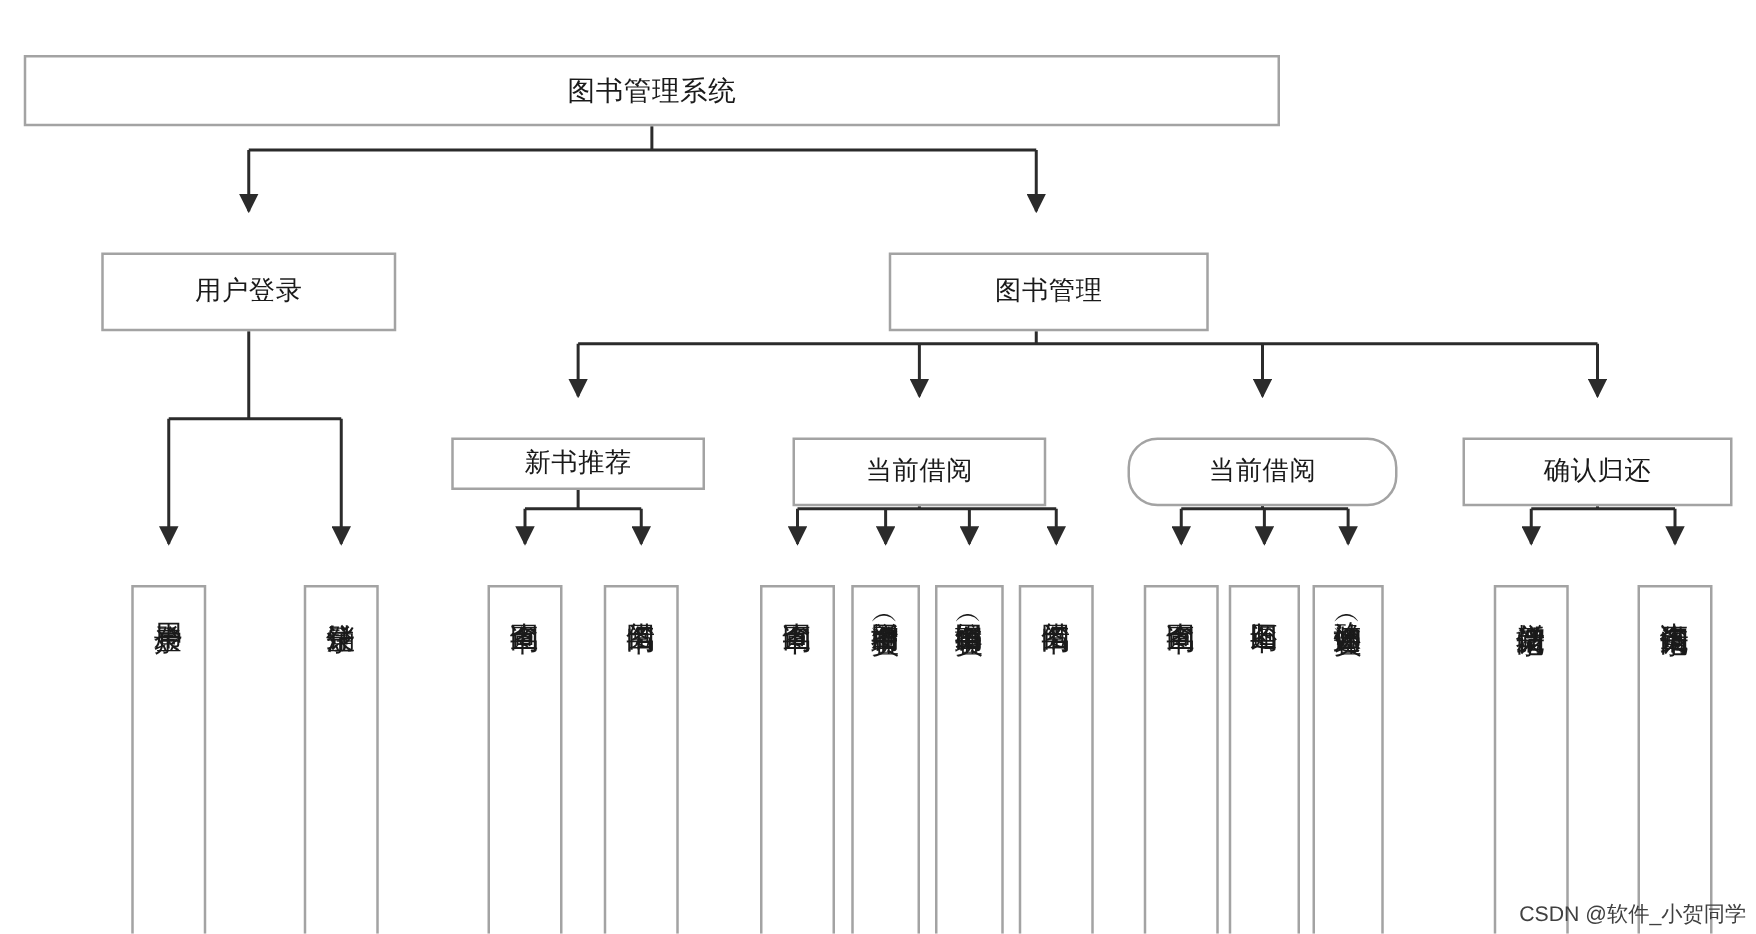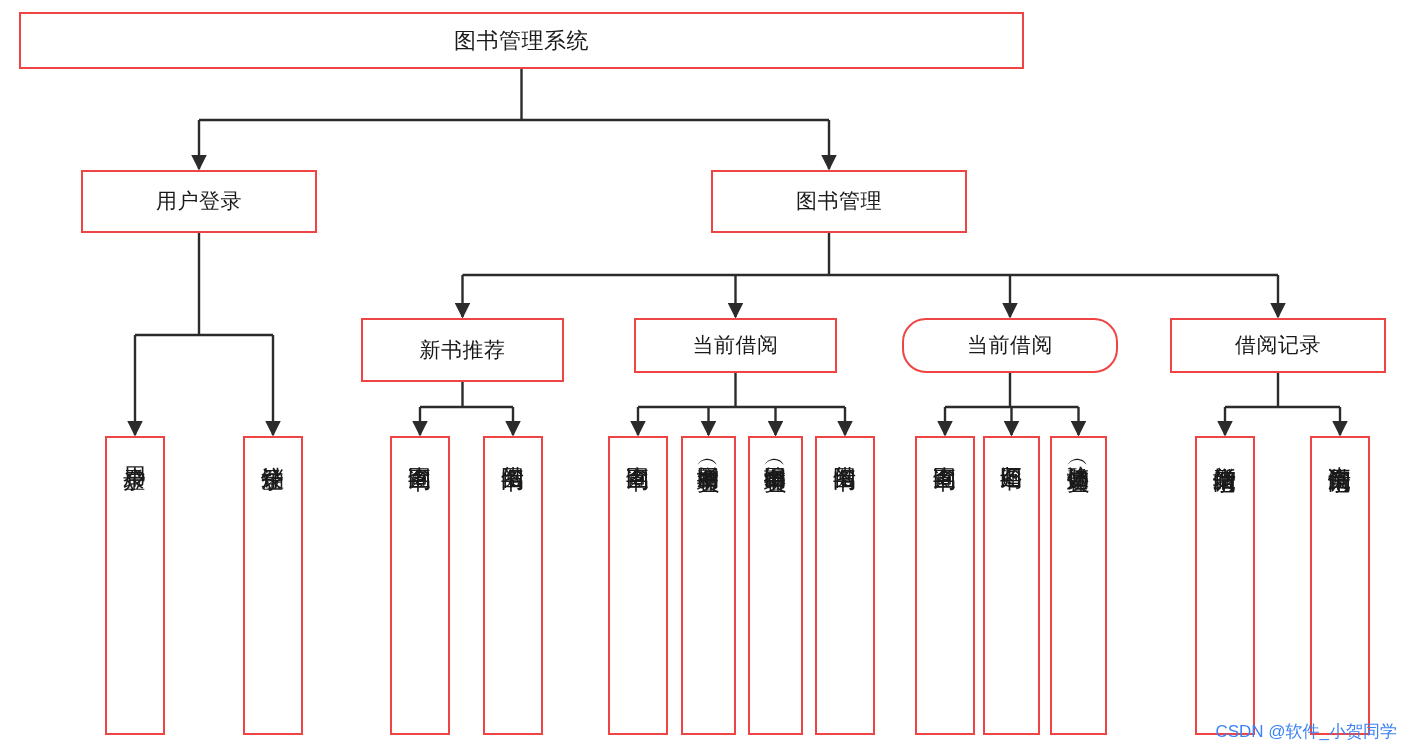--- a/index.html
+++ b/index.html
@@ -22,26 +22,27 @@
     left: 0;
     top: 0;
     width: 1405px;
     height: 747px;
     pointer-events: none;
   }
   .node {
     position: absolute;
     box-sizing: border-box;
     background: #ffffff;
-    border: 2px solid #ef4444;
+    border: 2px solid #a3a3a3;
     display: flex;
     align-items: center;
     justify-content: center;
     color: #1a1a1a;
     z-index: 2;
+    margin-top: 32px;
   }
   .node .lbl {
     display: block;
     text-align: center;
     line-height: 1.15;
     white-space: nowrap;
   }
   .node.horiz .lbl {
     font-size: 21px;
     letter-spacing: 0.5px;
@@ -63,21 +64,21 @@
     white-space: nowrap;
   }
   .node.vert.small .lbl {
     font-size: 22px;
   }
   #watermark {
     position: absolute;
     right: 8px;
     bottom: 4px;
     font-size: 17px;
-    color: #3b82f6;
+    color: #404040;
     z-index: 5;
     white-space: nowrap;
     font-family: "Liberation Sans", "DejaVu Sans", sans-serif;
   }
 </style>
 </head>
 <body>
 
 <div id="canvas">
   <svg id="edges" viewBox="0 0 1405 747" width="1405" height="747">
@@ -126,31 +127,31 @@
   <div id="node-layer">
       <div class="node horiz root" style="left: 19px; top: 12px; width: 1005px; height: 57px;">
         <span class="lbl">图书管理系统</span>
       </div>
       <div class="node horiz" style="left: 81px; top: 170px; width: 236px; height: 63px;">
         <span class="lbl">用户登录</span>
       </div>
       <div class="node horiz" style="left: 711px; top: 170px; width: 256px; height: 63px;">
         <span class="lbl">图书管理</span>
       </div>
-      <div class="node horiz" style="left: 361px; top: 318px; width: 203px; height: 64px;">
+      <div class="node horiz" style="left: 361px; top: 318px; width: 203px; height: 42px;">
         <span class="lbl">新书推荐</span>
       </div>
       <div class="node horiz" style="left: 634px; top: 318px; width: 203px; height: 55px;">
         <span class="lbl">当前借阅</span>
       </div>
       <div class="node horiz" style="left: 902px; top: 318px; width: 216px; height: 55px; border-radius: 24px;">
         <span class="lbl">当前借阅</span>
       </div>
       <div class="node horiz" style="left: 1170px; top: 318px; width: 216px; height: 55px;">
-        <span class="lbl">借阅记录</span>
+        <span class="lbl">确认归还</span>
       </div>
       <div class="node vert" style="left: 105px; top: 436px; width: 60px; height: 299px;">
         <span class="lbl">用户登录</span>
       </div>
       <div class="node vert" style="left: 243px; top: 436px; width: 60px; height: 299px;">
         <span class="lbl">注销登录</span>
       </div>
       <div class="node vert" style="left: 390px; top: 436px; width: 60px; height: 299px;">
         <span class="lbl">查询图书</span>
       </div>

